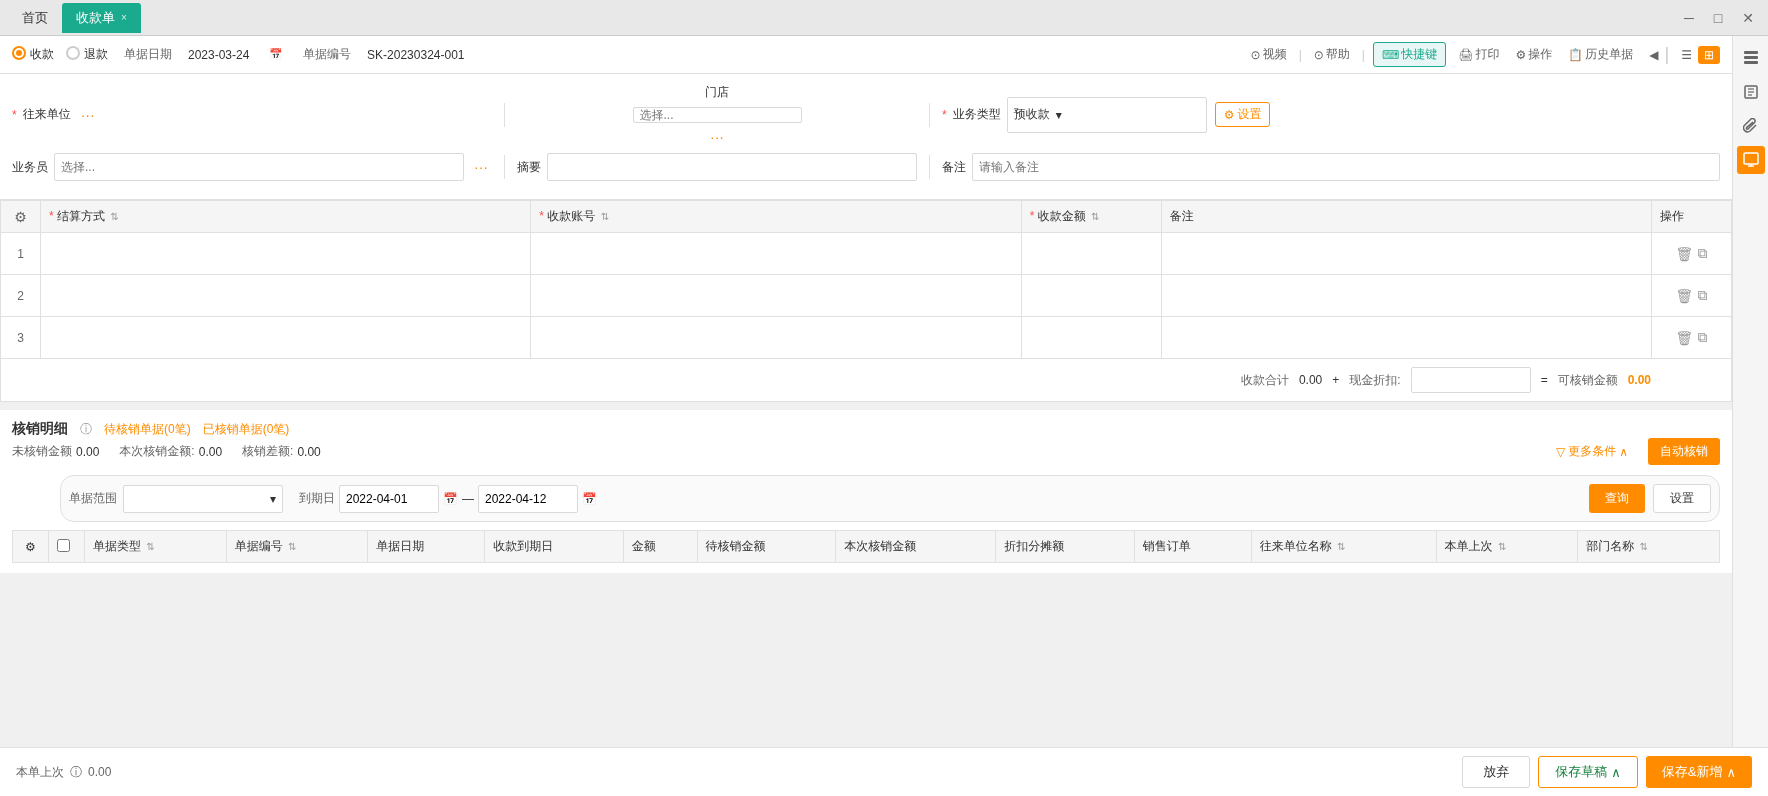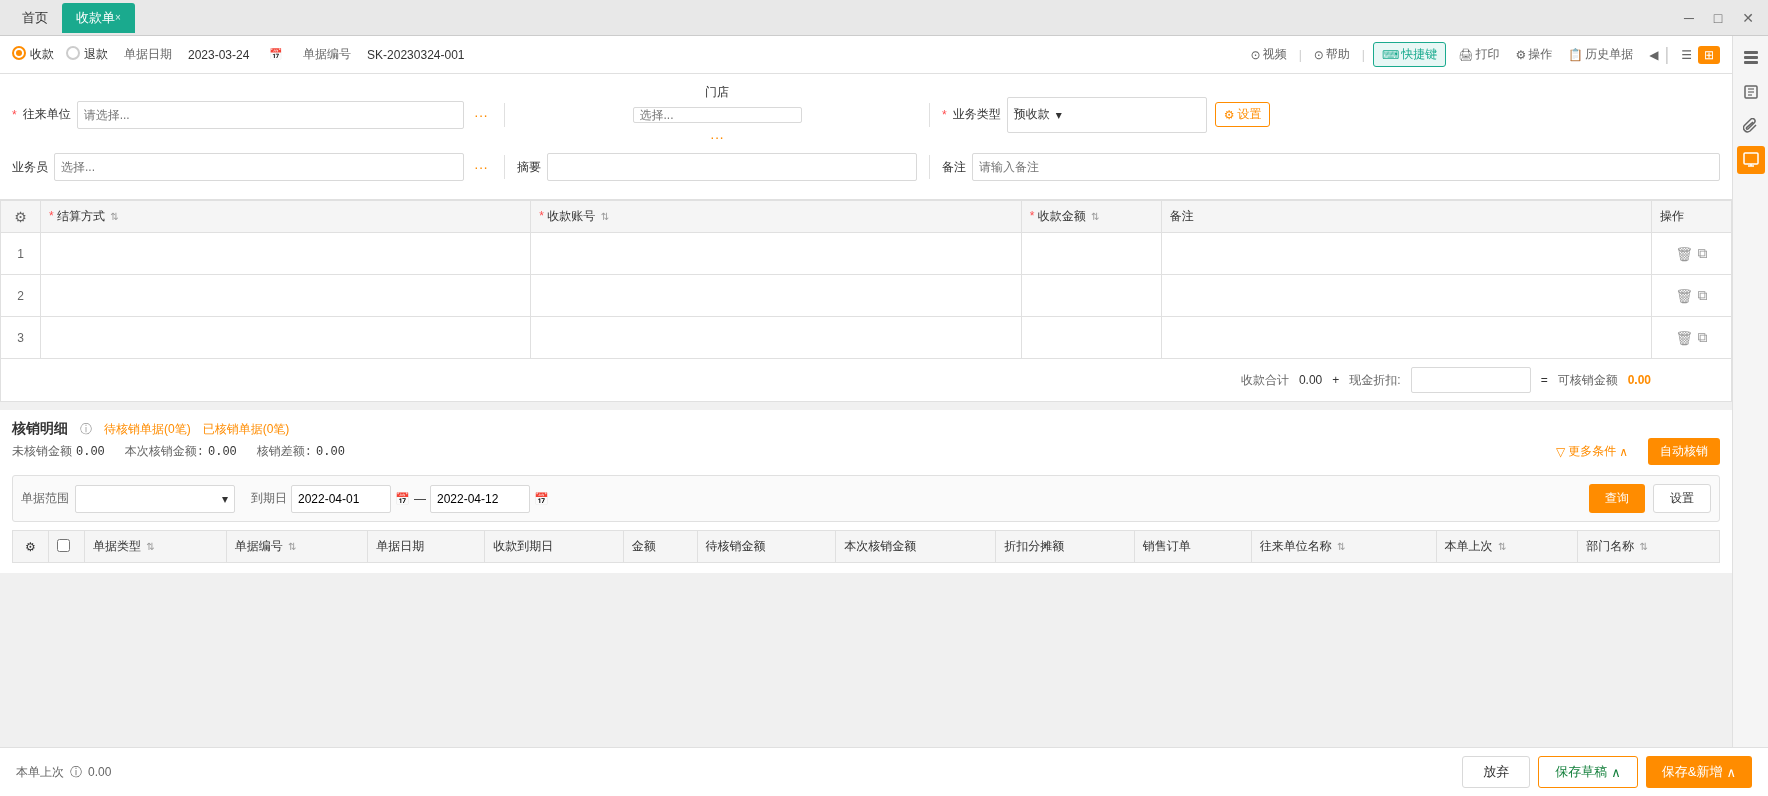--- a/index.html
+++ b/index.html
@@ -8,21 +8,21 @@
     
     .tab-bar {
       display: flex; align-items: center; background: #e8e8e8; height: 36px;
       border-bottom: 1px solid #ccc; padding: 0 8px;
     }
     .tab-home {
       padding: 6px 14px; background: #e8e8e8; color: #333; cursor: pointer; font-size: 13px;
     }
     .tab-active {
       padding: 6px 14px; background: #1aaa8e; color: #fff; border-radius: 3px 3px 0 0;
-      display: flex; align-items: center; cursor: pointer; font-size: 13px;
+      display: flex; align-items: center; gap: 6px; cursor: pointer; font-size: 13px;
     }
     .tab-close { font-size: 10px; cursor: pointer; opacity: 0.8; }
     .tab-bar-right { margin-left: auto; display: flex; gap: 8px; }
     .win-btn { background: none; border: none; cursor: pointer; font-size: 14px; color: #666; padding: 2px 6px; }
 
     
     .toolbar {
       display: flex; align-items: center; background: #fff; padding: 6px 12px;
       border-bottom: 1px solid #e0e0e0; gap: 16px;
     }
@@ -96,32 +96,32 @@
     }
 
     
     .section { background: #fff; margin-top: 8px; padding: 10px 12px; }
     .section-header { display: flex; align-items: center; gap: 12px; margin-bottom: 0; }
     .section-title { font-size: 14px; font-weight: bold; color: #333; }
     .section-info { color: #999; font-size: 12px; cursor: pointer; }
     .tab-link { color: #ff8c00; font-size: 12px; cursor: pointer; }
 
     .stats-row { display: flex; align-items: center; gap: 20px; margin-bottom: 10px; font-size: 12px; }
-    .stat-item { display: flex; align-items: center; gap: 4px; font-family: Liberation Mono, monospace; }
+    .stat-item { display: flex; align-items: center; gap: 4px; }
     .stat-label { color: #666; }
     .stat-value { color: #333; }
     .more-btn {
       margin-left: auto; color: #ff8c00; background: none; border: none; cursor: pointer; font-size: 12px;
       display: flex; align-items: center; gap: 3px;
     }
 
     
     .filter-row {
       display: flex; align-items: center; gap: 16px; padding: 8px;
-      border: 1px solid #e0e0e0; border-radius: 3px; margin-bottom: 8px; background: #fafafa;
+      border: 1px solid #e0e0e0; border-radius: 14px; margin-bottom: 8px; background: #fafafa; margin-left: 48px;
     }
     .filter-field { display: flex; align-items: center; gap: 6px; }
     .filter-label { color: #666; font-size: 12px; white-space: nowrap; }
     .filter-select {
       width: 160px; height: 28px; border: 1px solid #d9d9d9; border-radius: 2px;
       padding: 0 6px; font-size: 12px; background: #fff; cursor: pointer;
       display: flex; align-items: center; justify-content: space-between;
     }
     .filter-date {
       display: flex; align-items: center; gap: 4px;
@@ -255,21 +255,20 @@
         <button class="icon-btn" style="background:#ff8c00;color:#fff;border-radius:3px;padding:2px 6px;">⊞</button>
       </div>
     </div>
   </div>
 
   <div class="main-content">
     <div class="form-row">
       <div class="form-field" style="max-width:480px;">
         <span class="req">*</span>
         <label>往来单位</label>
-        <input class="form-input" placeholder="请选择..." style="">
         <span class="dots-btn">···</span>
       </div>
       <div class="divider-v"></div>
       <div class="form-field" style="max-width:400px;flex-direction:column;">
         <label>门店</label>
         <input class="form-input" placeholder="选择..." style="">
         <span class="dots-btn">···</span>
       </div>
       <div class="divider-v"></div>
       <div class="form-field" style="flex: none;">

